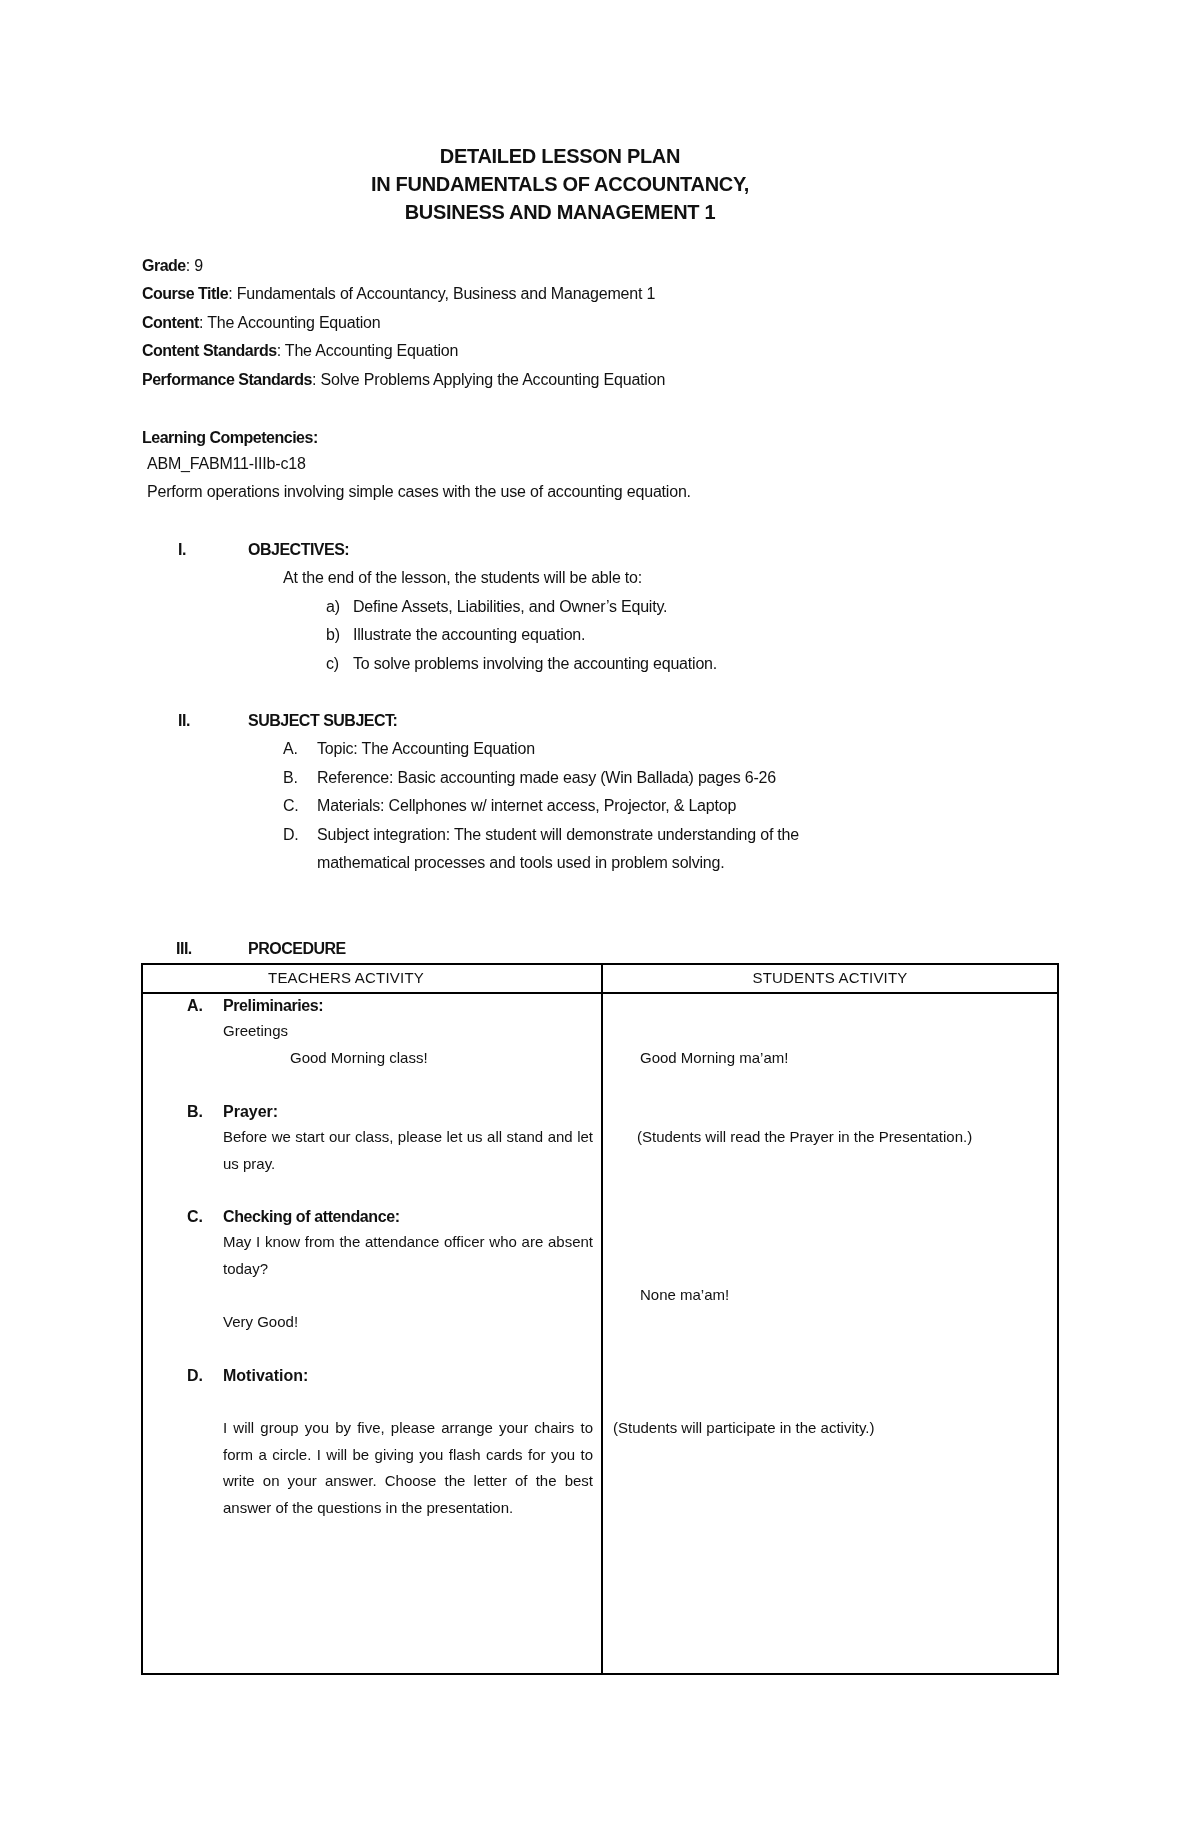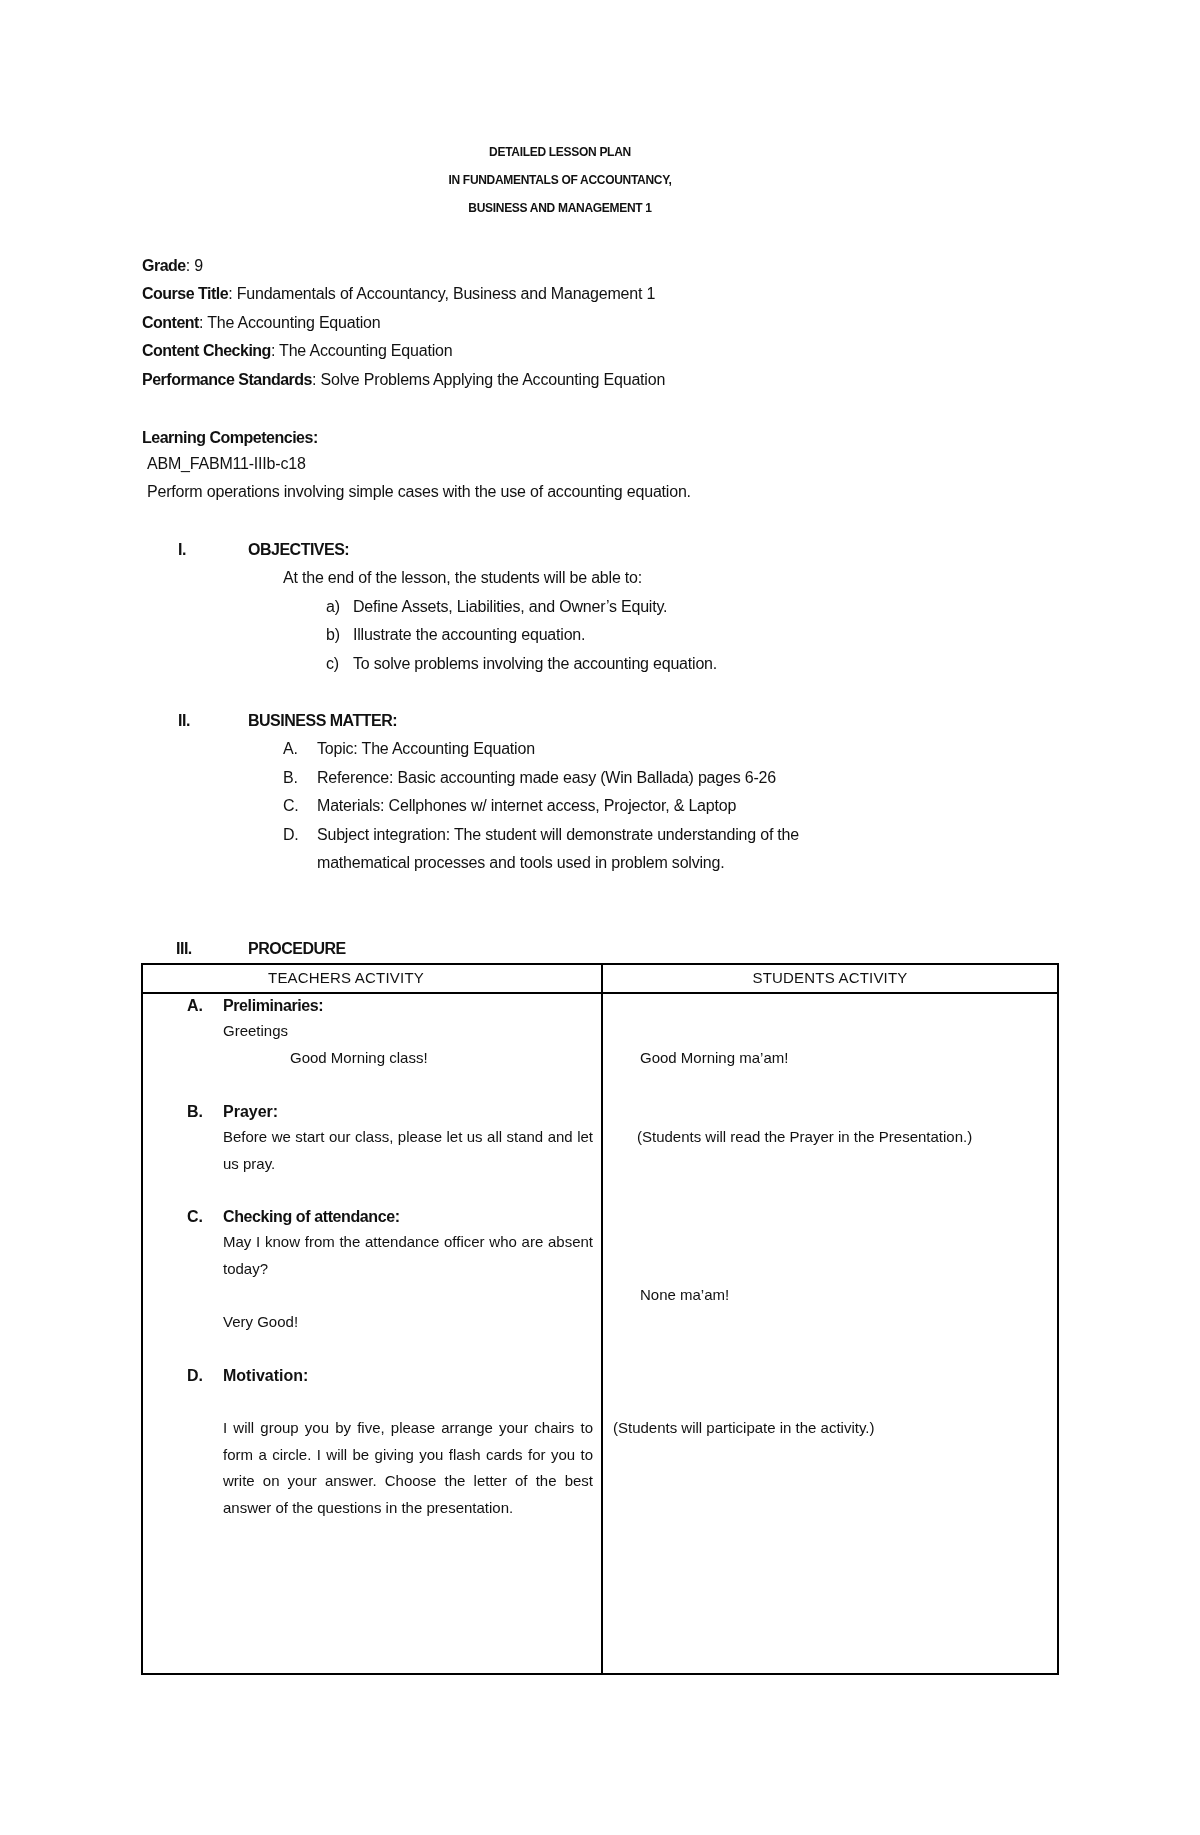--- a/index.html
+++ b/index.html
@@ -1,19 +1,19 @@
 <!DOCTYPE html>
 <html><head>
 <meta charset="utf-8">
 <style>
   html, body { margin:0; padding:0; background:#ffffff; }
   body { width:1200px; height:1835px; position:relative; overflow:hidden;
          font-family:"Liberation Sans", sans-serif; color:#111; }
   .abs { position:absolute; white-space:nowrap; }
-  .title { left:0; width:1120px; text-align:center; font-weight:bold; font-size:12px; letter-spacing:-0.3px; }
+  .title { left:0; width:1120px; text-align:center; font-weight:bold; font-size:20px; letter-spacing:-0.3px; }
   .line { font-size:16px; letter-spacing:-0.2px; }
   .b { font-weight:bold; letter-spacing:-0.5px; }
   
   .tbl { position:absolute; left:141px; top:963px; width:918px; height:712px;
          border:2px solid #000; box-sizing:border-box; }
   .tbl .divider { position:absolute; left:458px; top:0; bottom:0; width:2px; background:#000; }
   .tbl .hdr-line { position:absolute; left:0; right:0; top:27px; height:2px; background:#000; }
   .th { position:absolute; top:4px; font-size:15px; text-align:center; letter-spacing:0.2px; }
   .cell { position:absolute; font-size:15px; line-height:26.5px; }
   .just { text-align:justify; text-align-last:left; white-space:normal; }
@@ -29,42 +29,42 @@
 <div class="abs line" style="left:142px; top:257px;">
   <span class="b">Grade</span><span>: 9</span>
 </div>
 <div class="abs line" style="left:142px; top:285px;">
   <span class="b">Course Title</span><span>: Fundamentals of Accountancy, Business and Management 1</span>
 </div>
 <div class="abs line" style="left:142px; top:314px;">
   <span class="b">Content</span><span>: The Accounting Equation</span>
 </div>
 <div class="abs line" style="left:142px; top:342px;">
-  <span class="b">Content Checking</span><span>: The Accounting Equation</span>
+  <span class="b">Content Standards</span><span>: The Accounting Equation</span>
 </div>
 <div class="abs line" style="left:142px; top:371px;">
   <span class="b">Performance Standards</span><span>: Solve Problems Applying the Accounting Equation</span>
 </div>
 
 <div class="abs line b" style="left:142px; top:429px;">Learning Competencies:</div>
 <div class="abs line" style="left:147px; top:455px;">ABM_FABM11-IIIb-c18</div>
 <div class="abs line" style="left:147px; top:483px;">Perform operations involving simple cases with the use of accounting equation.</div>
 
 <div class="abs line b" style="left:178px; top:541px;">I.</div>
 <div class="abs line b" style="left:248px; top:541px;">OBJECTIVES:</div>
 <div class="abs line" style="left:283px; top:569px;">At the end of the lesson, the students will be able to:</div>
 <div class="abs line" style="left:326px; top:598px;">a)</div>
 <div class="abs line" style="left:353px; top:598px;">Define Assets, Liabilities, and Owner’s Equity.</div>
 <div class="abs line" style="left:326px; top:626px;">b)</div>
 <div class="abs line" style="left:353px; top:626px;">Illustrate the accounting equation.</div>
 <div class="abs line" style="left:326px; top:655px;">c)</div>
 <div class="abs line" style="left:353px; top:655px;">To solve problems involving the accounting equation.</div>
 
 <div class="abs line b" style="left:178px; top:712px;">II.</div>
-<div class="abs line b" style="left:248px; top:712px;">BUSINESS MATTER:</div>
+<div class="abs line b" style="left:248px; top:712px;">SUBJECT SUBJECT:</div>
 <div class="abs line" style="left:283px; top:740px;">A.</div>
 <div class="abs line" style="left:317px; top:740px;">Topic: The Accounting Equation</div>
 <div class="abs line" style="left:283px; top:769px;">B.</div>
 <div class="abs line" style="left:317px; top:769px;">Reference: Basic accounting made easy (Win Ballada) pages 6-26</div>
 <div class="abs line" style="left:283px; top:797px;">C.</div>
 <div class="abs line" style="left:317px; top:797px;">Materials: Cellphones w/ internet access, Projector, &amp; Laptop</div>
 <div class="abs line" style="left:283px; top:826px;">D.</div>
 <div class="abs line" style="left:317px; top:826px;">Subject integration: The student will demonstrate understanding of the</div>
 <div class="abs line" style="left:317px; top:854px;">mathematical processes and tools used in problem solving.</div>
 

